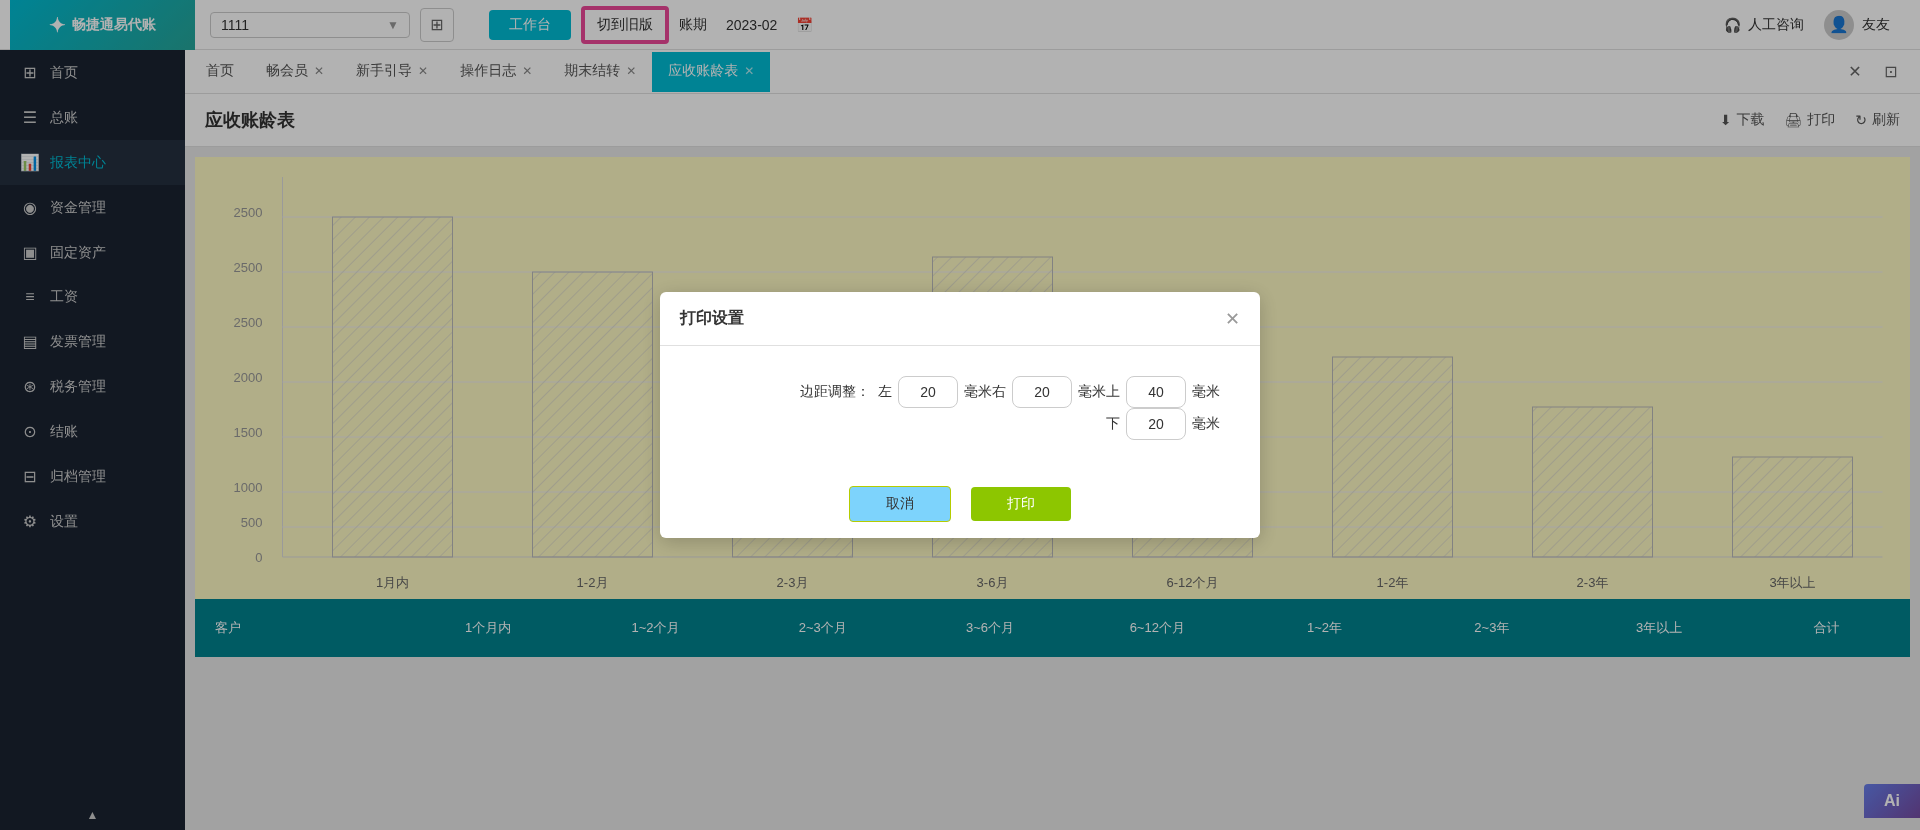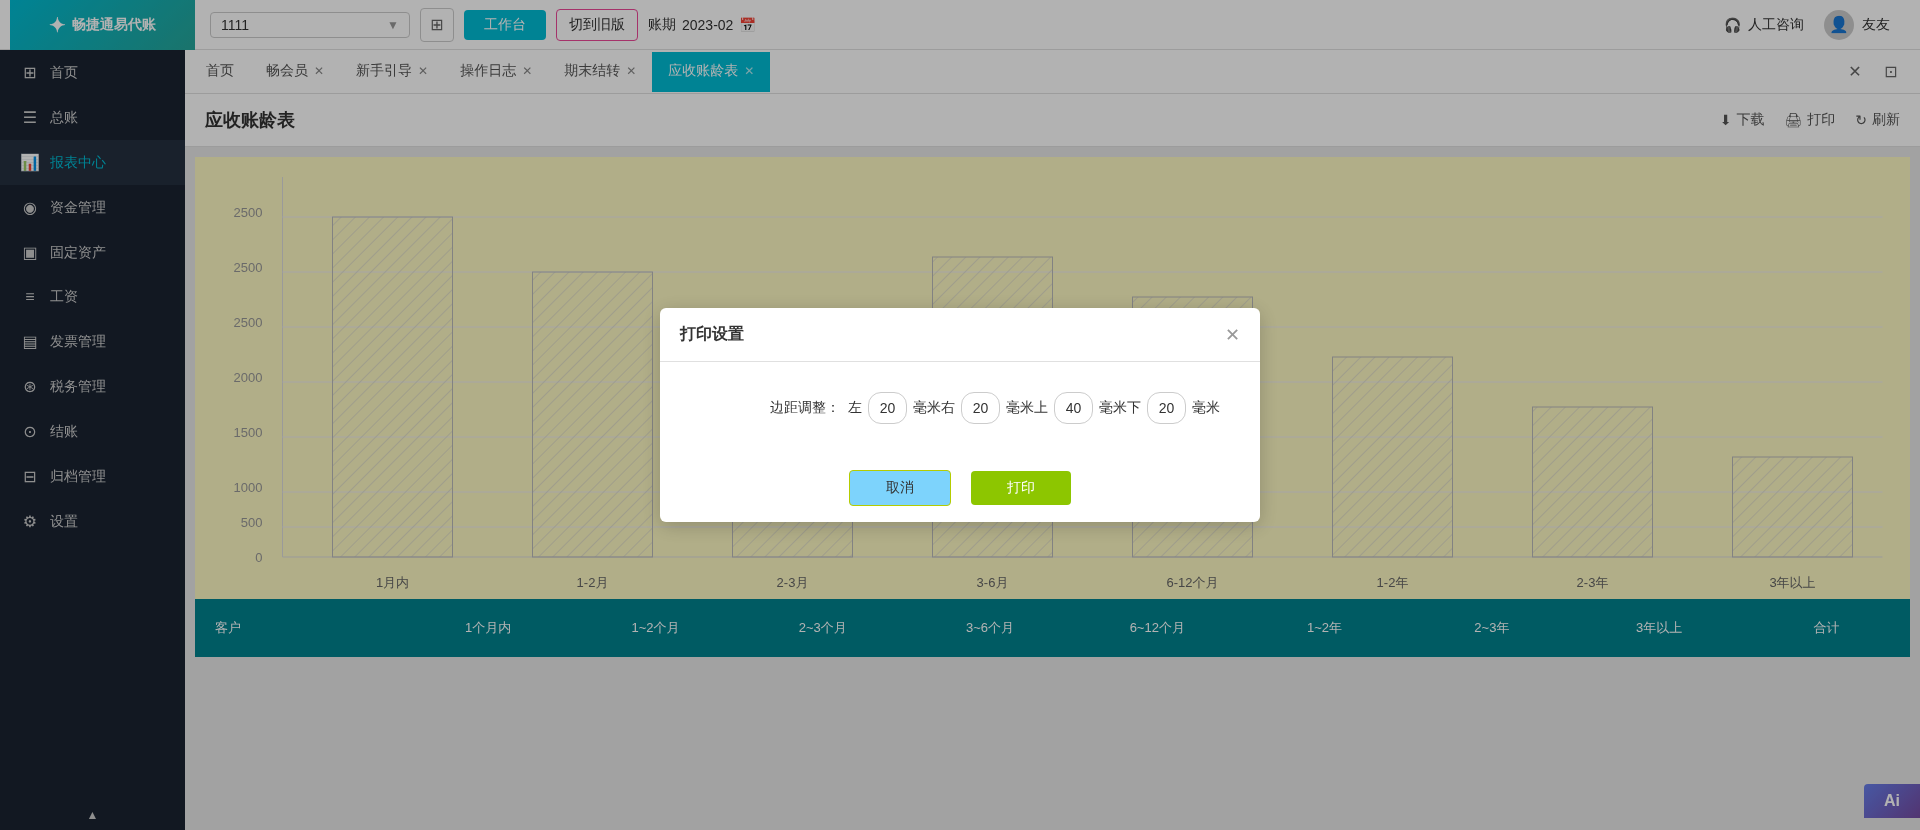--- a/index.html
+++ b/index.html
@@ -61,34 +61,35 @@
       color: #666;
     }
     .workbench-btn {
       background: #00bcd4;
       color: white;
       border: none;
       border-radius: 4px;
       padding: 6px 20px;
       font-size: 14px;
       cursor: pointer;
+      margin-left: 25px;
     }
     .switch-old-btn {
       background: #fff;
       color: #333;
-      border: 1px solid #ec4899;
+      border: 4px solid #ec4899;
       border-radius: 4px;
       padding: 6px 12px;
       font-size: 14px;
       cursor: pointer;
     }
     .period-area {
       display: flex;
       align-items: center;
-      gap: 6px;
+      gap: 19px;
       font-size: 14px;
       color: #333;
     }
     .header-right {
       display: flex;
       align-items: center;
       gap: 20px;
       margin-left: auto;
       padding-right: 20px;
     }
@@ -345,24 +346,24 @@
     .margin-group {
       display: flex;
       align-items: center;
       gap: 6px;
     }
     .margin-direction {
       font-size: 14px;
       color: #333;
     }
     .margin-input {
-      width: 39px;
+      width: 60px;
       height: 32px;
       border: 1px solid #ccc;
-      border-radius: 13px;
+      border-radius: 8px;
       text-align: center;
       font-size: 14px;
       color: #333;
       outline: none;
     }
     .margin-unit {
       font-size: 14px;
       color: #333;
     }
     .modal-footer {

